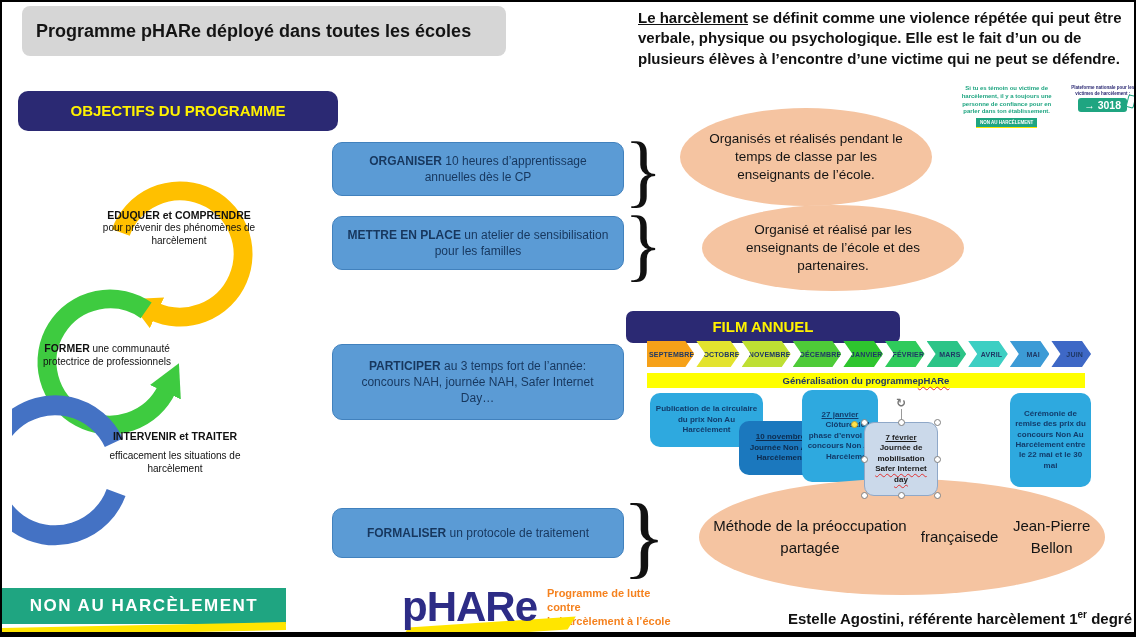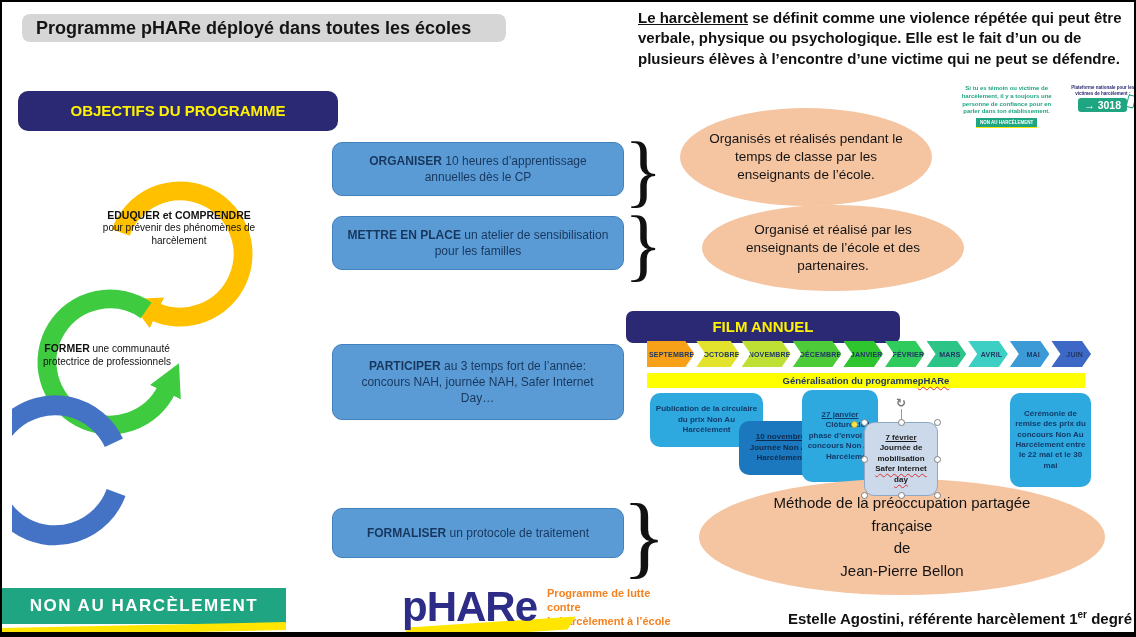--- a/index.html
+++ b/index.html
@@ -48,22 +48,22 @@
     text-align:center; line-height:1.3; padding:3px 4px; box-sizing:border-box;}
   .callout .date{text-decoration:underline; font-weight:bold;}
   .callout.dark{background:#1b78be; color:#0d2b4e;}
   .callout.selected{background:#cbd9ea; border:1px solid #8fa8c8; color:#1a1a1a; z-index:5;}
   .handle{position:absolute; width:7px; height:7px; background:#fff; border:1px solid #7f7f7f;
     border-radius:50%; box-sizing:border-box;}
   .handle.adjust{background:#ffe24a; border-color:#bfa12a;}
   .rotate-stem{position:absolute; left:50%; top:-14px; width:1px; height:14px; background:#9a9a9a;}
   .rotate-grip{position:absolute; left:50%; top:-26px; transform:translateX(-50%); font-size:12px; color:#777; line-height:1;}
   
-  .method-ellipse{background:#f5c4a1; border-radius:50%; display:flex; flex-direction:column;
-    align-items:center; justify-content:center; text-align:center; font-size:15px; line-height:1.5; color:#141414;}
+  .method-ellipse{background:#f5c4a1; border-radius:50%; display:flex; 
+    align-items:center; text-align:center; font-size:15px; line-height:1.5; color:#141414;}
   
   .nah-banner{background:#1fa581; color:#fff; font-weight:bold; font-size:17px; letter-spacing:1.5px;
     display:flex; align-items:center; justify-content:center;}
   .yellow-strip{background:#ffe500; transform:rotate(-1.2deg); transform-origin:left center;}
   .credit{font-size:15px; font-weight:bold; text-align:center; color:#111;}
   .credit sup{font-size:10px;}
   
   .phare-word{font-size:42px; font-weight:800; color:#2d2c86; letter-spacing:-1px; position:relative; z-index:2; line-height:1;}
   .swoosh{position:absolute; left:6px; top:36px; width:160px; height:13px; background:#ffe500;
     transform:skewX(-35deg) rotate(-4deg); z-index:1;}
@@ -78,21 +78,21 @@
   .hotline{margin:2px auto 0; background:#1fa581; border-radius:3px; color:#fff; font-weight:bold;
     font-size:10.5px; padding:1px 6px; width:max-content; position:relative;}
   .phone-shape{position:absolute; right:-8px; top:-3px; width:8px; height:13px; background:#fff;
     border:1.5px solid #1fa581; border-radius:2px; transform:rotate(14deg); box-sizing:border-box;}
 </style>
 </head>
 <body>
 
 <div class="slide">
 
-  <div class="abs title-box" style="left:20px; top:12px; width:470px; height:28px;">
+  <div class="abs title-box" style="left:20px; top:4px; width:470px; height:50px;">
     <span>Programme pHARe déployé dans toutes les écoles</span>
   </div>
 
   <div class="abs definition" style="left:636px; top:6px; width:496px;">
     <span class="lead">Le harcèlement</span><span> se définit comme une violence répétée qui peut être verbale, physique ou psychologique. Elle est le fait d’un ou de plusieurs élèves à l’encontre d’une victime qui ne peut se défendre.</span>
   </div>
 
   <div class="abs widget" style="left:958px; top:83px; width:176px;">
     <div class="widget-msg">
       <span>Si tu es témoin ou victime de harcèlement, il y a toujours une personne de confiance pour en parler dans ton établissement.</span>
@@ -125,20 +125,25 @@
     <path d="M 134.2 153.4 A 63 63 0 1 0 155.1 231.6" fill="none" stroke="#3ECB40" stroke-width="19" marker-end="url(#arrG)"></path>
     <path d="M 104.1 335.5 A 65 65 0 1 1 101.9 285.8" fill="none" stroke="#4472C4" stroke-width="20"></path>
   </svg>
 
   <div class="abs ring-label" style="left:92px; top:207px; width:170px;">
     <span class="emph">EDUQUER et COMPRENDRE</span>
     <span>pour prévenir des phénomènes de harcèlement</span>
   </div>
   <div class="abs ring-label inline" style="left:20px; top:340px; width:170px;">
     <span class="emph">FORMER</span><span> une communauté protectrice de professionnels</span>
+  </div>
+  <div class="abs ring-label" style="left:88px; top:428px; width:170px;">
+    <span class="emph">INTERVENIR et TRAITER</span>
+    <span class="gap"></span>
+    <span>efficacement les situations de harcèlement</span>
   </div>
 
 
   <div class="abs action-box" style="left:330px; top:140px; width:292px; height:54px;">
     <span><b>ORGANISER</b><span> 10 heures d’apprentissage annuelles dès le CP</span></span>
   </div>
   <div class="abs action-box" style="left:330px; top:214px; width:292px; height:54px;">
     <span><b>METTRE EN PLACE</b><span> un atelier de sensibilisation pour les familles</span></span>
   </div>
   <div class="abs action-box" style="left:330px; top:342px; width:292px; height:76px;padding-left:11px;">

